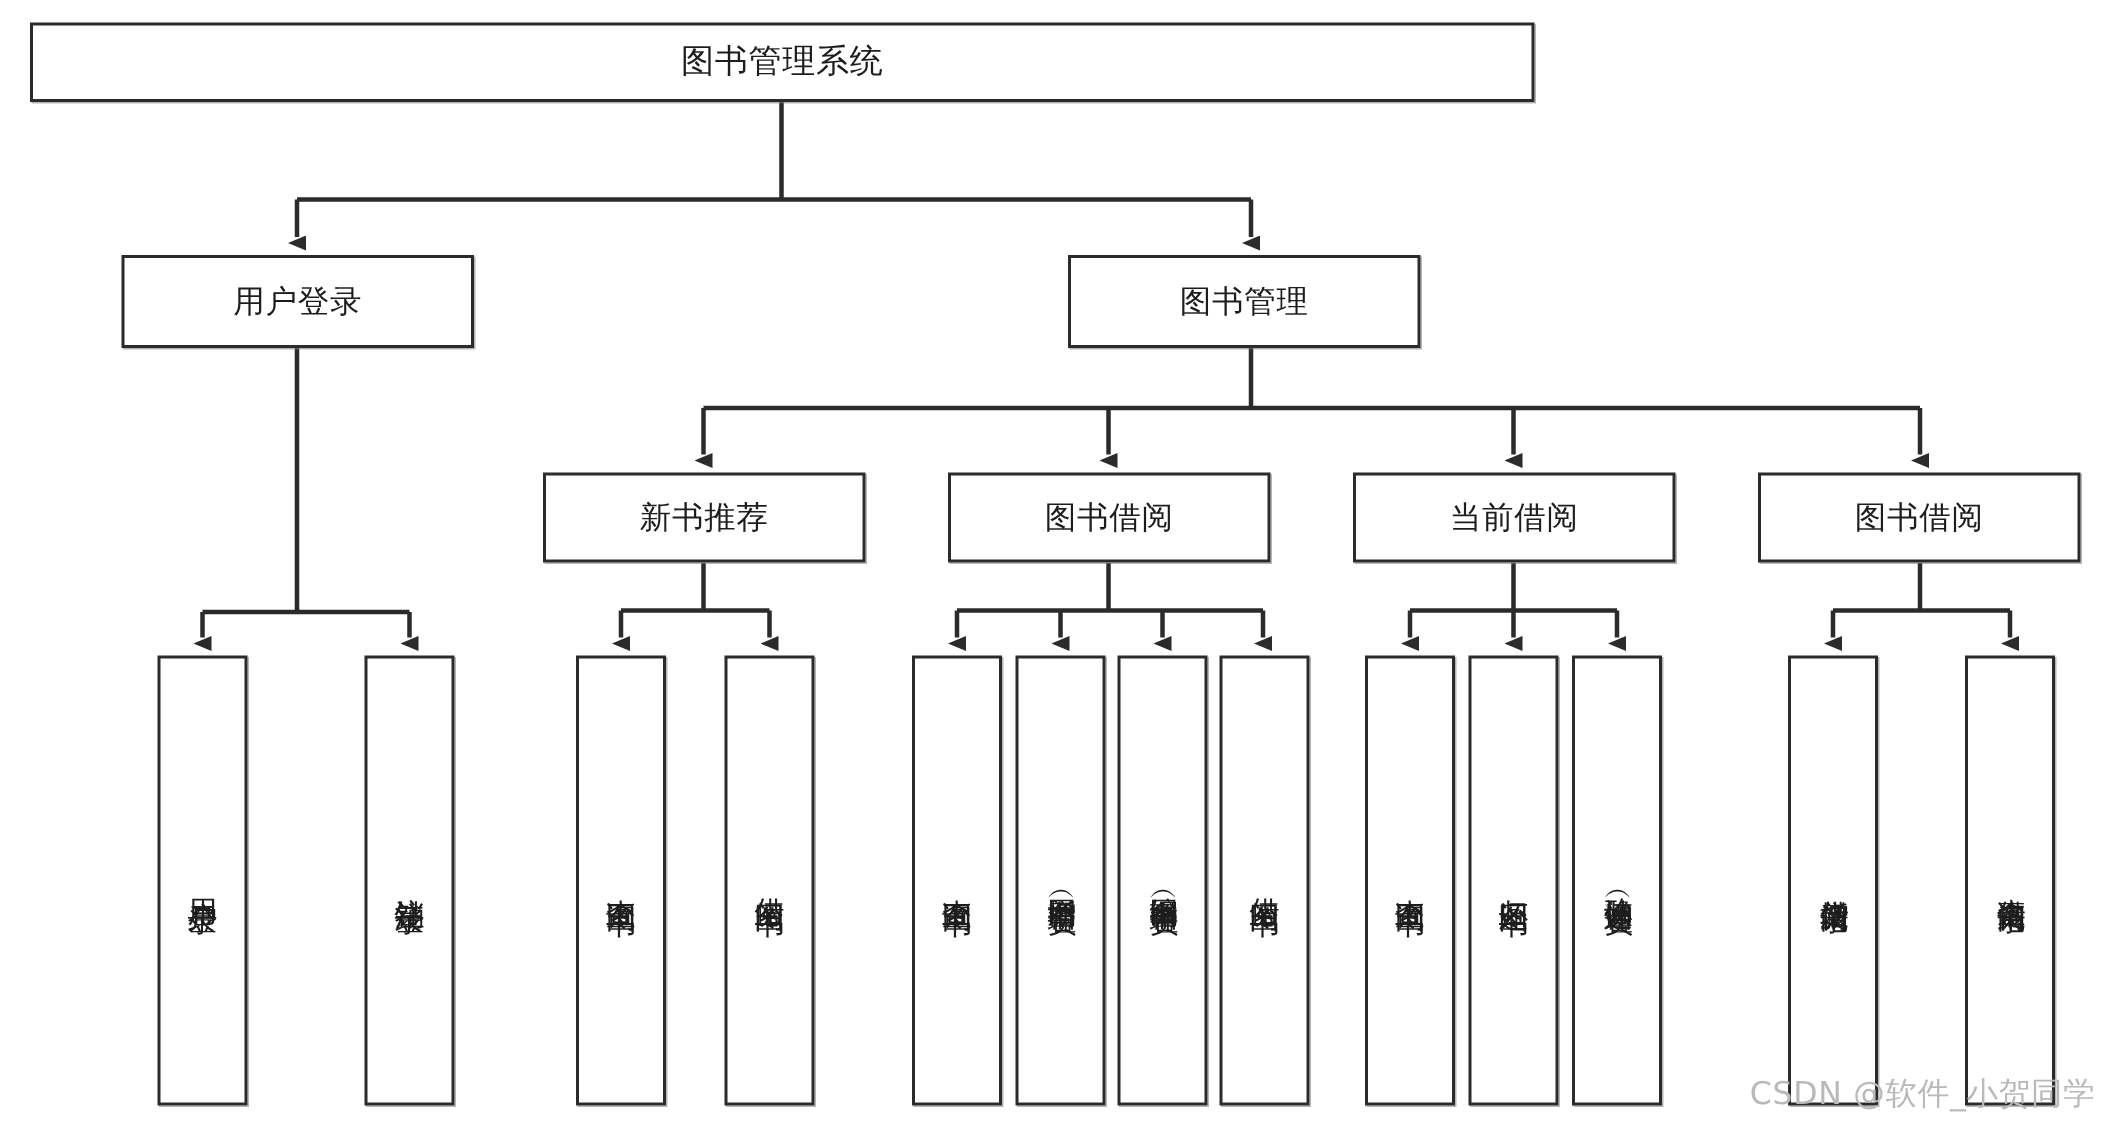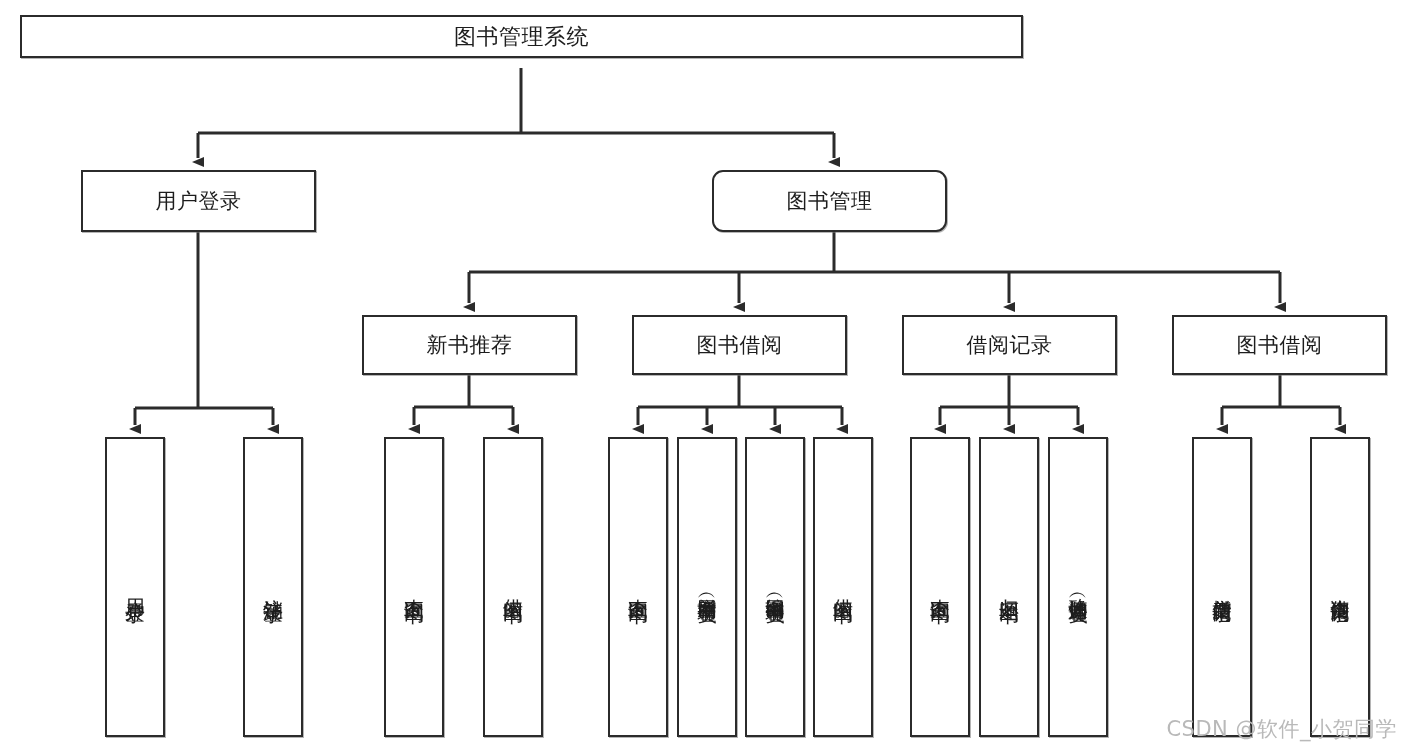--- a/index.html
+++ b/index.html
@@ -129,42 +129,42 @@
       <path d="M1009,407 L1009,425" marker-end="url(#arrow)"></path>
       <path d="M1078,407 L1078,425" marker-end="url(#arrow)"></path>
 
       <path d="M1280,375 L1280,407"></path>
       <path d="M1222,407 L1340,407"></path>
       <path d="M1222,407 L1222,425" marker-end="url(#arrow)"></path>
       <path d="M1340,407 L1340,425" marker-end="url(#arrow)"></path>
     </g>
   </svg>
 
-  <div class="node horiz root" style="left:20px; top:15px; width:1003px; height:43px;">
+  <div class="node horiz root" style="left:20px; top:15px; width:1003px; height:53px;">
     <span class="label">图书管理系统</span>
   </div>
 
   <div class="node horiz" style="left:81px; top:170px; width:235px; height:62px;">
     <span class="label">用户登录</span>
   </div>
 
-  <div class="node horiz" style="left:712px; top:170px; width:235px; height:62px;border-radius:11px;">
+  <div class="node horiz" style="left:712px; top:170px; width:235px; height:62px;">
     <span class="label">图书管理</span>
   </div>
 
   <div class="node horiz" style="left:362px; top:315px; width:215px; height:60px;">
     <span class="label">新书推荐</span>
   </div>
 
   <div class="node horiz" style="left:632px; top:315px; width:215px; height:60px;">
     <span class="label">图书借阅</span>
   </div>
 
   <div class="node horiz" style="left:902px; top:315px; width:215px; height:60px;">
-    <span class="label">借阅记录</span>
+    <span class="label">当前借阅</span>
   </div>
 
   <div class="node horiz" style="left:1172px; top:315px; width:215px; height:60px;">
     <span class="label">图书借阅</span>
   </div>
 
   <div class="node vert" style="left:105px; top:437px; width:60px; height:300px;">
     <span class="label">用户登录</span>
   </div>
 

